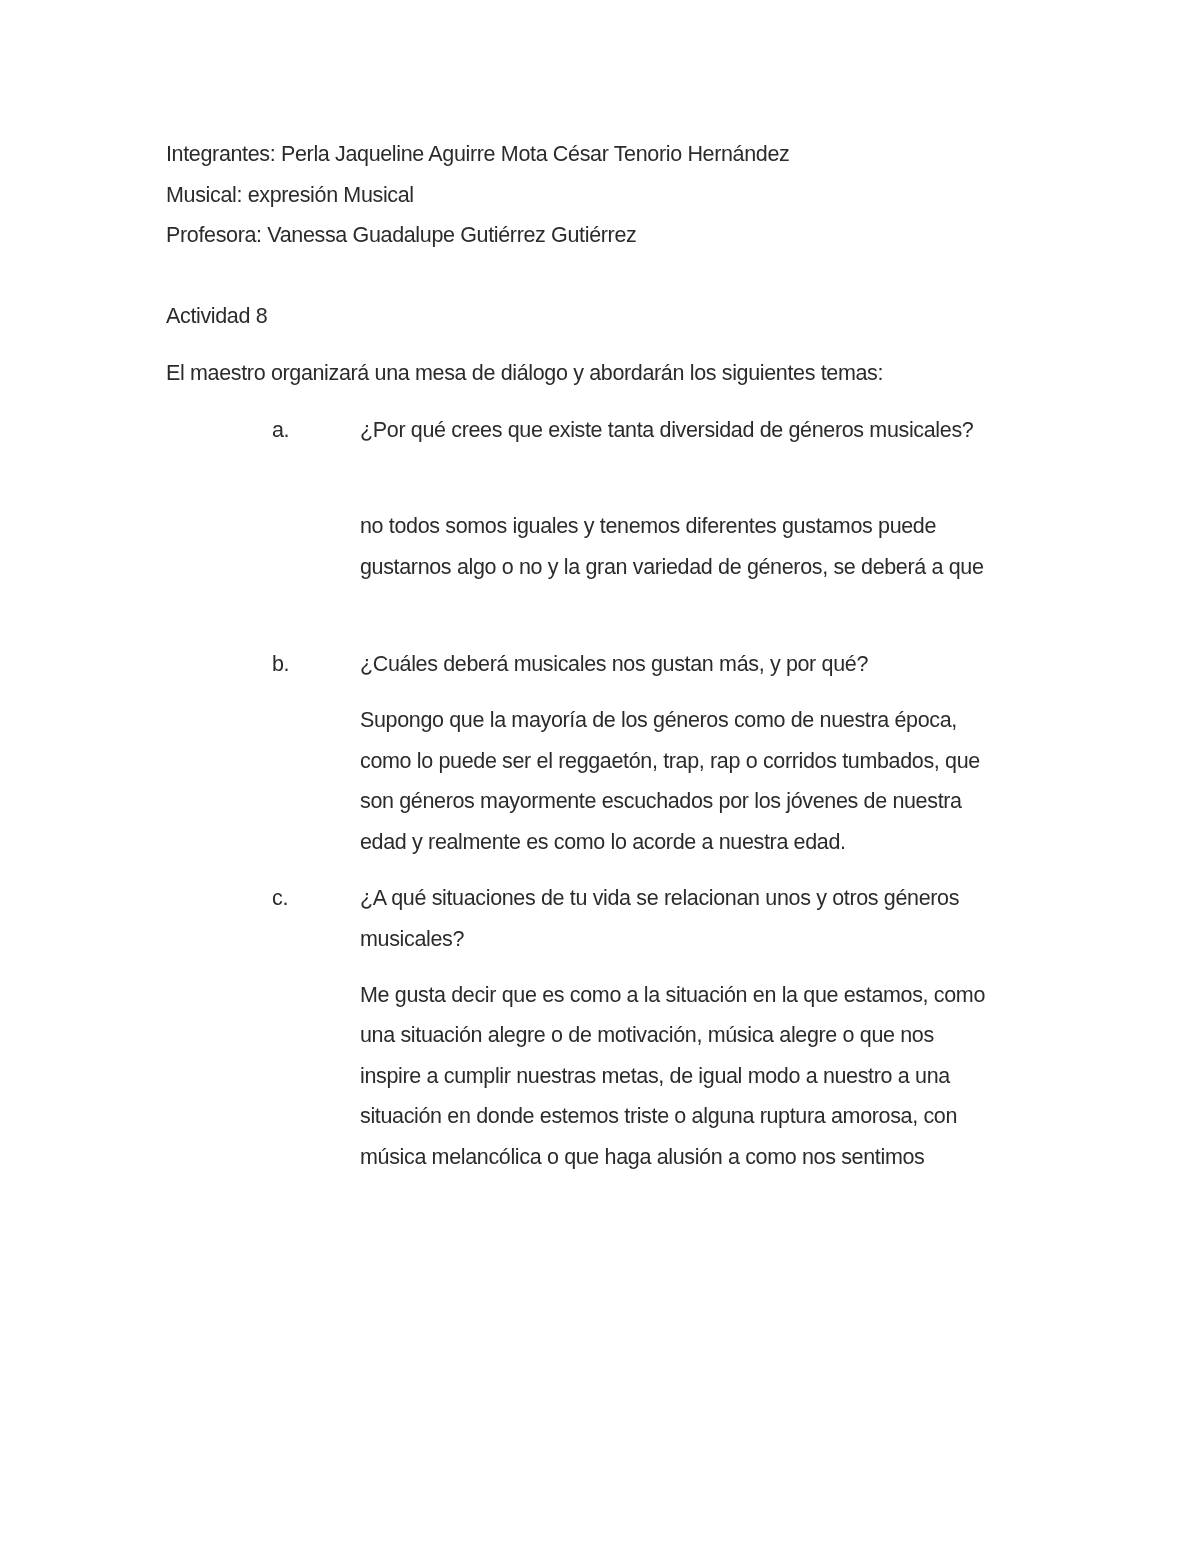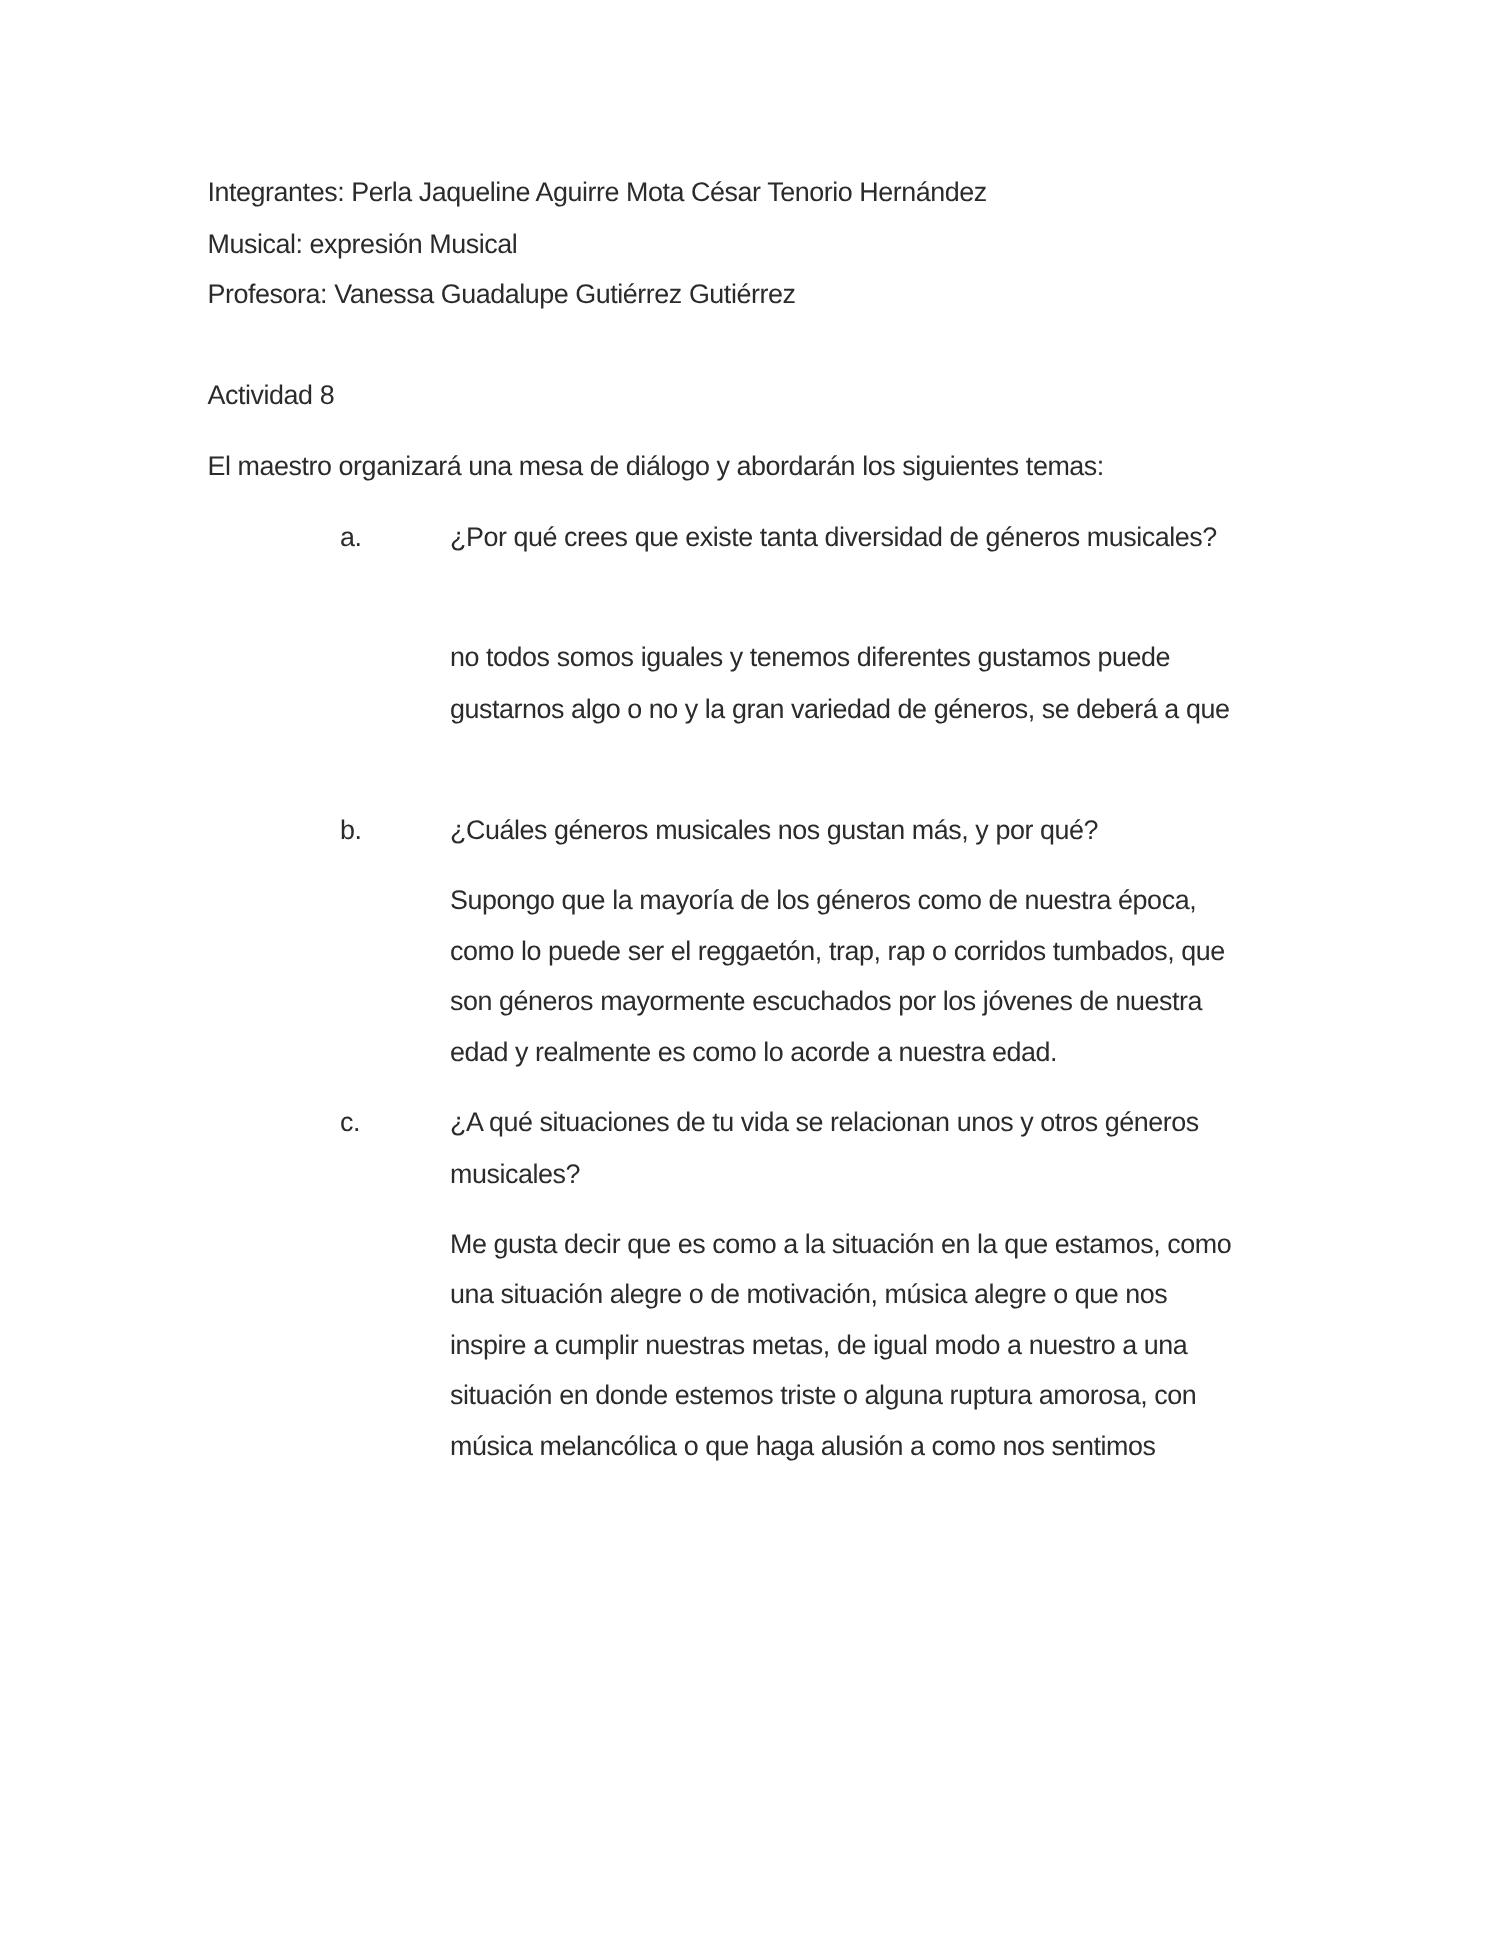--- a/index.html
+++ b/index.html
@@ -44,21 +44,21 @@
   <div class="line header-line" style="top:303px;">Actividad 8</div>
 
   <div class="line header-line" style="top:360px;">El maestro organizará una mesa de diálogo y abordarán los siguientes temas:</div>
 
   <div class="line marker" style="top:417px;">a.</div>
   <div class="line indent" style="top:417px;">¿Por qué crees que existe tanta diversidad de géneros musicales?</div>
   <div class="line indent" style="top:513px;">no todos somos iguales y tenemos diferentes gustamos puede</div>
   <div class="line indent" style="top:554px;">gustarnos algo o no y la gran variedad de géneros, se deberá a que</div>
 
   <div class="line marker" style="top:651px;">b.</div>
-  <div class="line indent" style="top:651px;">¿Cuáles géneros musicales nos gustan más, y por qué?</div>
+  <div class="line indent" style="top:651px;">¿Cuáles deberá musicales nos gustan más, y por qué?</div>
   <div class="line indent" style="top:707px;">Supongo que la mayoría de los géneros como de nuestra época,</div>
   <div class="line indent" style="top:748px;">como lo puede ser el reggaetón, trap, rap o corridos tumbados, que</div>
   <div class="line indent" style="top:788px;">son géneros mayormente escuchados por los jóvenes de nuestra</div>
   <div class="line indent" style="top:829px;">edad y realmente es como lo acorde a nuestra edad.</div>
 
   <div class="line marker" style="top:885px;">c.</div>
   <div class="line indent" style="top:885px;">¿A qué situaciones de tu vida se relacionan unos y otros géneros</div>
   <div class="line indent" style="top:926px;">musicales?</div>
   <div class="line indent" style="top:982px;">Me gusta decir que es como a la situación en la que estamos, como</div>
   <div class="line indent" style="top:1022px;">una situación alegre o de motivación, música alegre o que nos</div>

